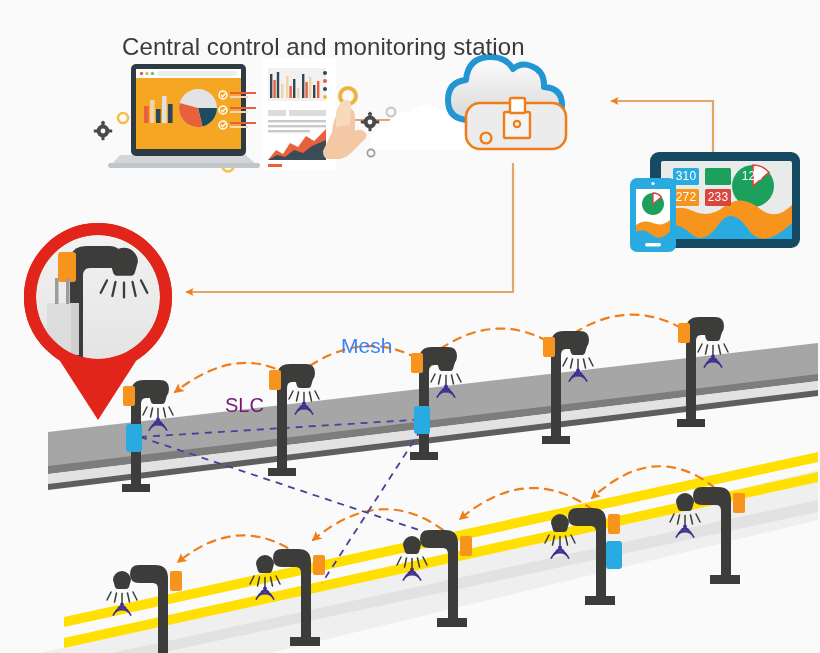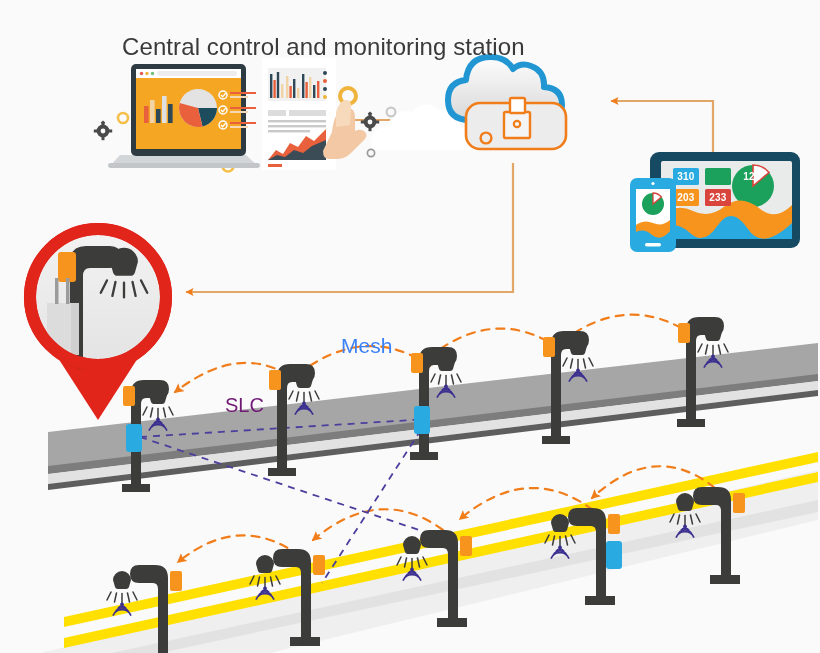--- a/index.html
+++ b/index.html
@@ -39,23 +39,23 @@
     font-size:21px;
     color:#3b82f6;
   }
   #slc-label{
     left:225px; top:394px;
     font-size:20px;
     color:#701a75;
   }
   .tile-num{
     position:absolute;
-    font-size:10px;
+    font-size:12px;
     color:#ffffff;
-    font-weight:700;
+    font-weight:400;
     text-align:center;
     line-height:13px;
     width:26px;
     letter-spacing:.2px;
   }
 </style>
 </head>
 <body>
 
 <div id="stage">
@@ -397,16 +397,16 @@
 
   <div class="lbl" id="title-label">Central control and monitoring station</div>
 
 
   <div class="lbl" id="mesh-label">Mesh</div>
 
   <div class="lbl" id="slc-label">SLC</div>
 
   <div class="tile-num" style="left:673px; top:170px;">310</div>
   <div class="tile-num" style="left:705px; top:170px;margin-left:34px;">128</div>
-  <div class="tile-num" style="left:673px; top:191px;">203</div>
+  <div class="tile-num" style="left:673px; top:191px;">272</div>
   <div class="tile-num" style="left:705px; top:191px;text-align:center;">233</div>
 
 </div>
 
 </body></html>

